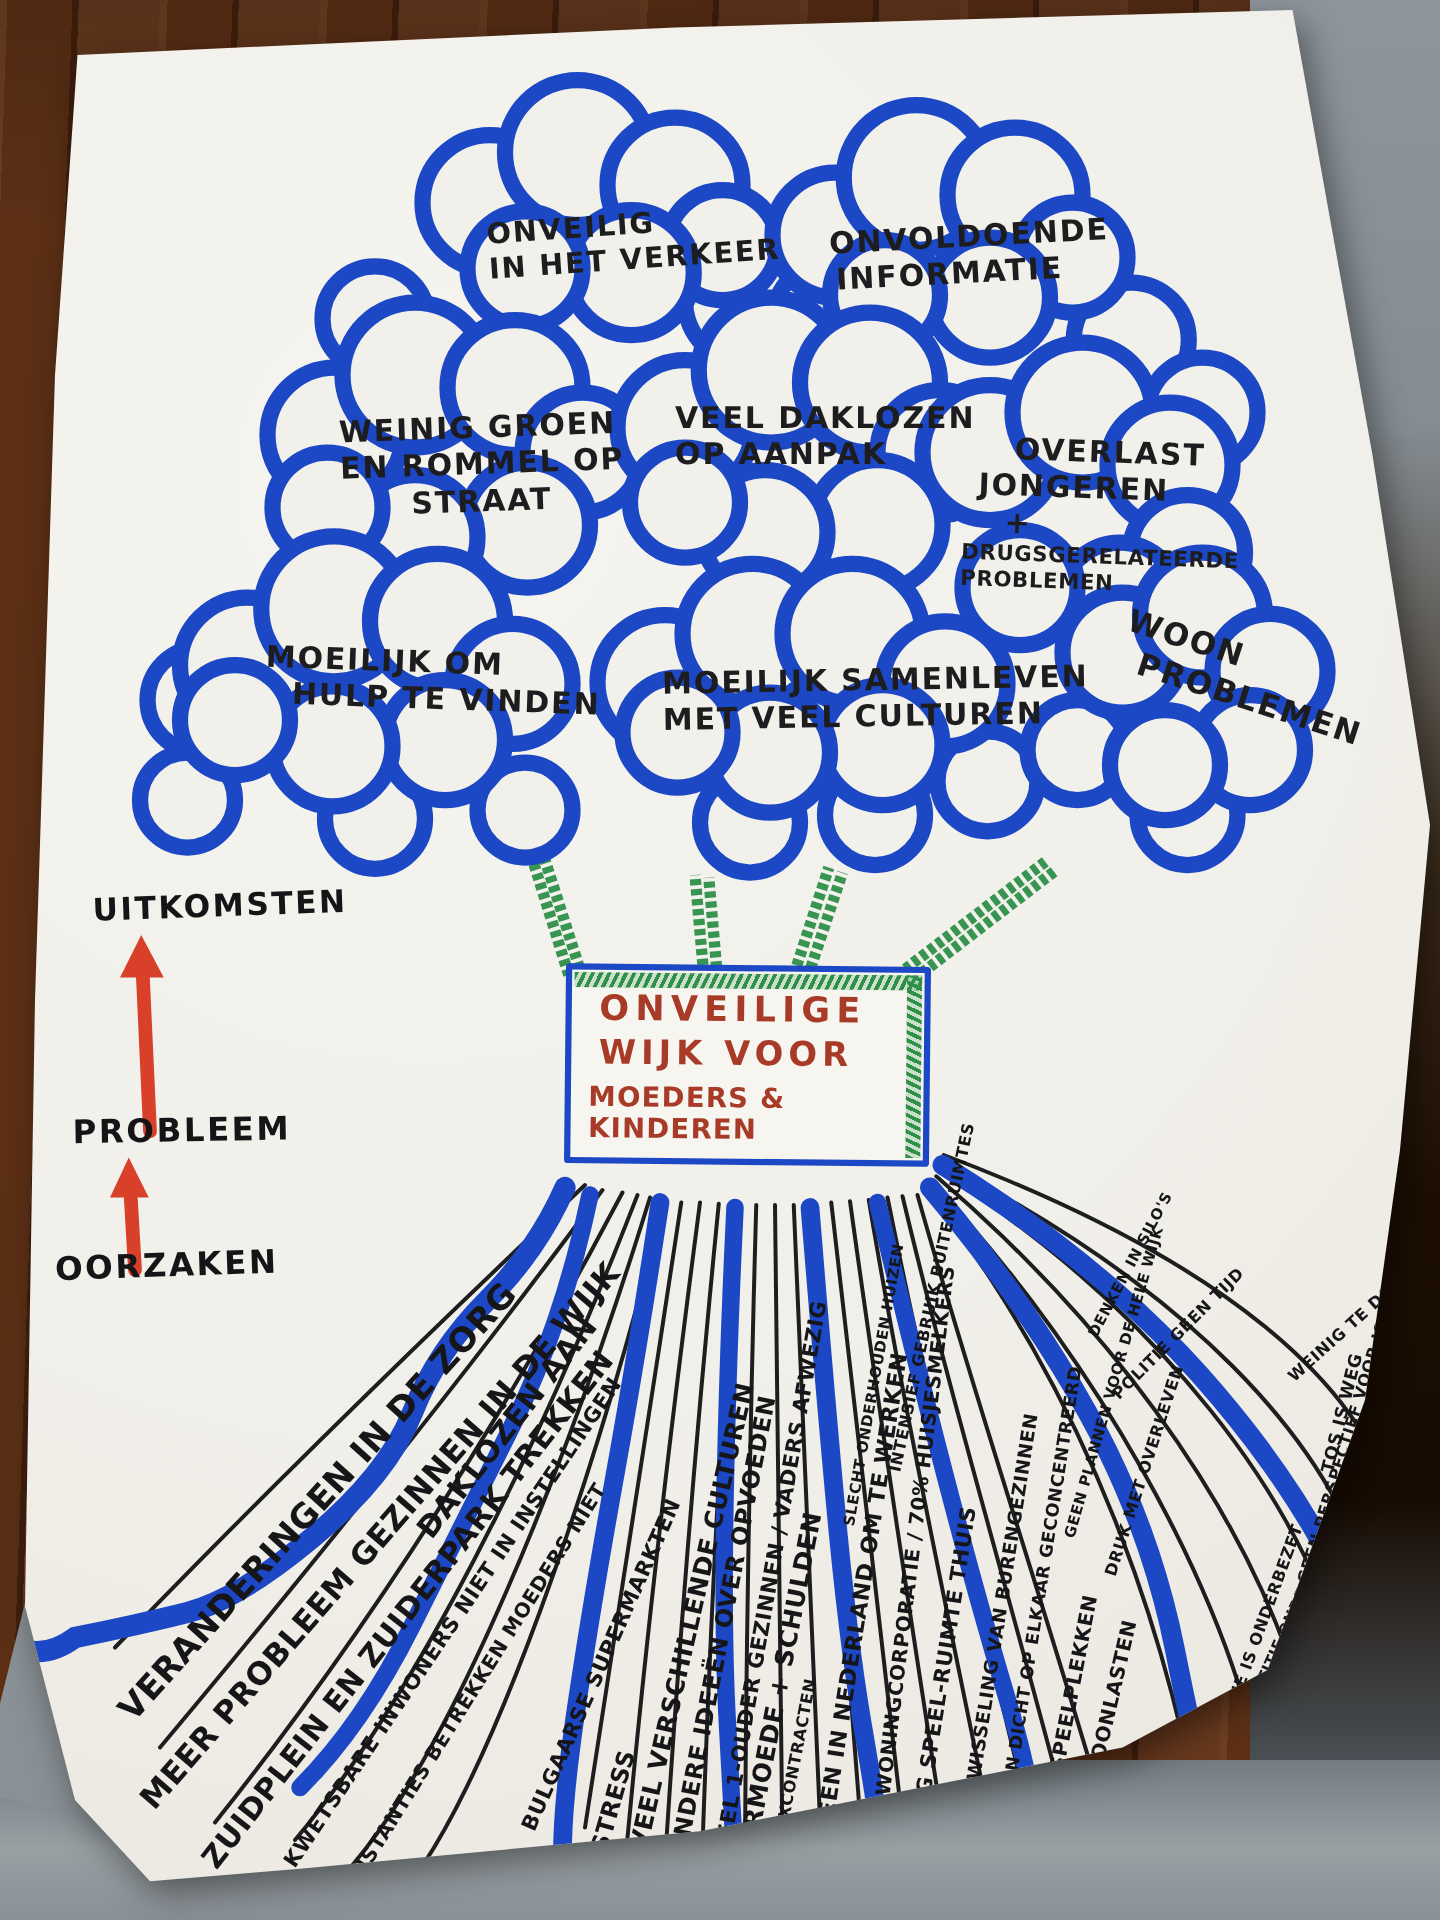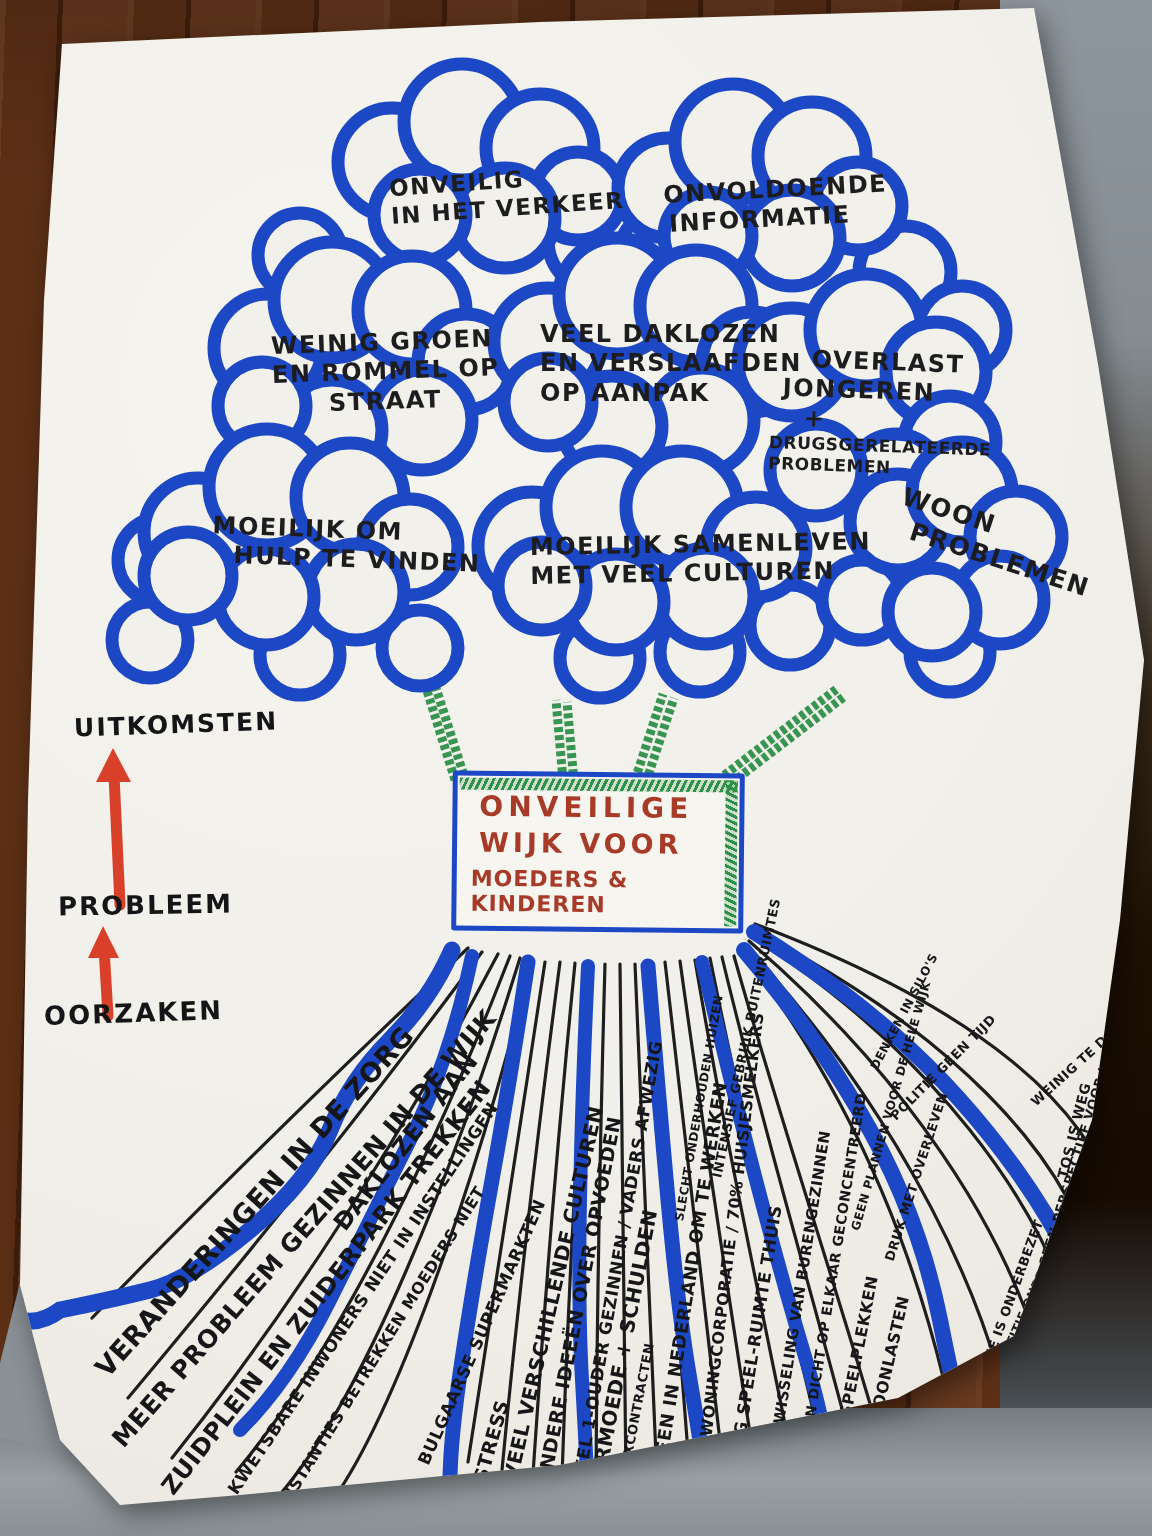--- a/index.html
+++ b/index.html
@@ -205,21 +205,20 @@
     <div>ONVOLDOENDE</div>
     <div>INFORMATIE</div>
   </div>
   <div class="cloud-label" style="left:272px;top:328px;--r:-2deg;font-size:24px;">
     <div>WEINIG GROEN</div>
     <div>EN ROMMEL OP</div>
     <div style="padding-left:56px;">STRAAT</div>
   </div>
   <div class="cloud-label" style="left:540px;top:320px;--r:0deg;font-size:24px;">
     <div>VEEL DAKLOZEN</div>
-    <div>EN VERSLAAFDEN</div>
     <div>OP AANPAK</div>
   </div>
   <div class="cloud-label" style="left:782px;top:348px;--r:2deg;font-size:24px;">
     <div style="padding-left:28px;">OVERLAST</div>
     <div>JONGEREN</div>
     <div style="padding-left:22px;">+</div>
     <div class="sm" style="margin-left:-12px;">DRUGSGERELATEERDE</div>
     <div class="sm" style="margin-left:-12px;">PROBLEMEN</div>
   </div>
   <div class="cloud-label" style="left:212px;top:516px;--r:2deg;font-size:24px;">

